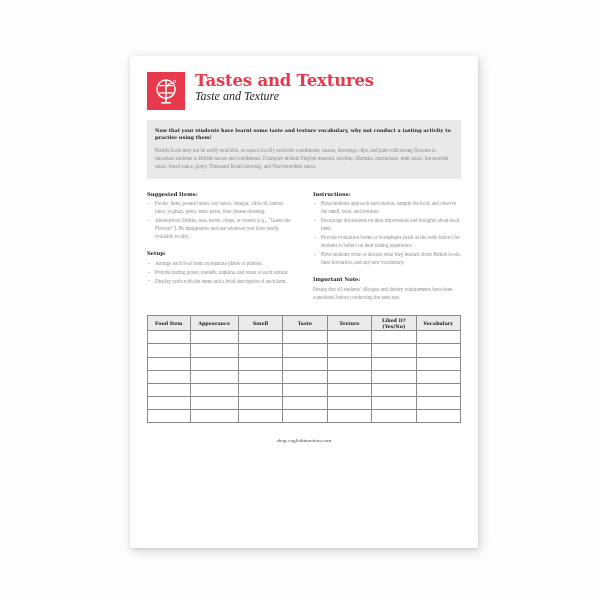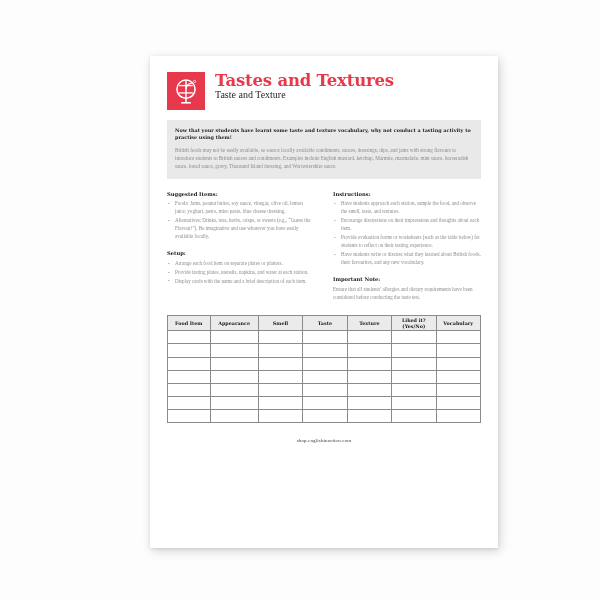--- a/index.html
+++ b/index.html
@@ -17,21 +17,20 @@
     position: relative;
   }
 
   
   #sheet-wrap {
     position: absolute;
     left: 130px;
     top: 56px;
     width: 348px;
     height: 492px;
-    margin-left: 20px;
   }
 
   #sheet {
     position: relative;
     width: 100%;
     height: 100%;
     background: #ffffff;
     box-shadow: 2px 3px 10px rgba(0,0,0,0.16),
                 0 1px 3px rgba(0,0,0,0.10);
     padding: 16px 17px 0 17px;
@@ -63,23 +62,24 @@
     font-weight: bold;
     font-size: 16.5px;
     line-height: 1.05;
     letter-spacing: -0.2px;
     white-space: nowrap;
   }
 
   .subtitle-line {
     color: #262626;
     font-family: "Liberation Serif", "DejaVu Serif", serif;
-    font-size: 10px;
+    font-size: 12px;
     line-height: 1.22;
     white-space: nowrap;
+    font-style: italic;
   }
 
   
   #intro-box {
     background: #e9e9e9;
     padding: 7px 8px 8px 8px;
     margin-bottom: 12px;
   }
   #intro-lead {
     font-family: "DejaVu Serif", "Liberation Serif", serif;

